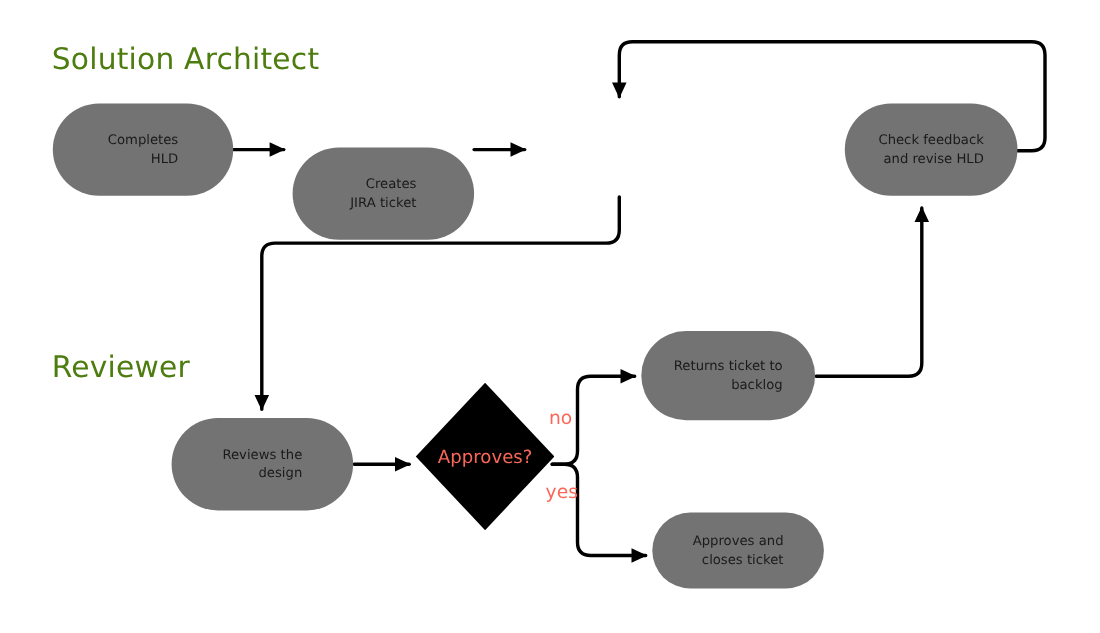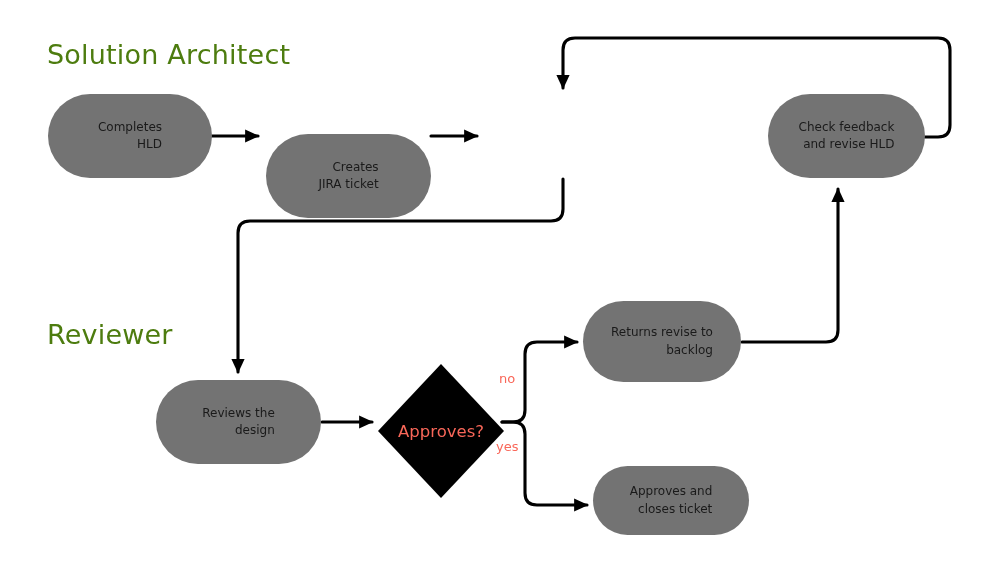--- a/index.html
+++ b/index.html
@@ -74,21 +74,21 @@
     position: relative;
     z-index: 1;
     font-family: "DejaVu Sans", sans-serif;
     font-size: 16.5px;
     color: #f96759;
     white-space: nowrap;
   }
   .edge-label {
     position: absolute;
     font-family: "DejaVu Sans", sans-serif;
-    font-size: 13px;
+    font-size: 17px;
     color: #f96759;
     white-space: nowrap;
     z-index: 3;
     line-height: 1;
   }
 </style>
 </head>
 <body>
 
 <div id="canvas">
@@ -130,26 +130,26 @@
   <div class="node" style="left:266px; top:94px; width:165px; height:84px;margin-top:40px;">Creates
 JIRA ticket</div>
 
 
   <div class="node" style="left:156px; top:380px; width:165px; height:84px;">Reviews the
 design</div>
 
   <div class="node" style="left:768px; top:94px; width:157px; height:84px;">Check feedback
 and revise HLD</div>
 
-  <div class="decision" style="left:378px; top:364px; width:126px; height:134px;">
+  <div class="decision" style="left:378px; top:348px; width:126px; height:134px;">
     <span class="diamond-shape"></span>
     <span class="decision-label">Approves?</span>
   </div>
 
-  <div class="node" style="left:583px; top:301px; width:158px; height:81px;">Returns revise to
+  <div class="node" style="left:583px; top:301px; width:158px; height:81px;">Returns ticket to
 backlog</div>
 
   <div class="node" style="left:593px; top:466px; width:156px; height:69px;">Approves and
 closes ticket</div>
 
   <div class="edge-label" style="left:499px; top:372px;">no</div>
 
   <div class="edge-label" style="left:496px; top:440px;text-align:center;">yes</div>
 
 </div>

